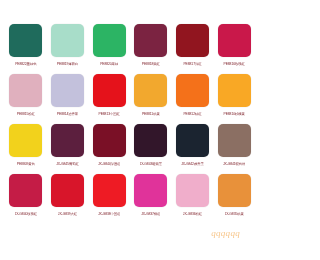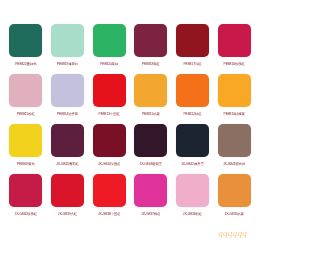--- a/index.html
+++ b/index.html
@@ -56,21 +56,21 @@
     letter-spacing: -0.1px;
     text-align: center;
     white-space: nowrap;
     transform: scale(1);
     transform-origin: center top;
     max-width: 42px;
     overflow: hidden;
   }
   .watermark {
     position: absolute;
-    right: 13px;
+    right: 20px;
     bottom: 22px;
     font-size: 9px;
     color: rgba(240,150,40,0.55);
     font-style: italic;
     letter-spacing: 0.3px;
     pointer-events: none;
     user-select: none;
     font-family: "Liberation Serif", serif;
   }
 </style>

